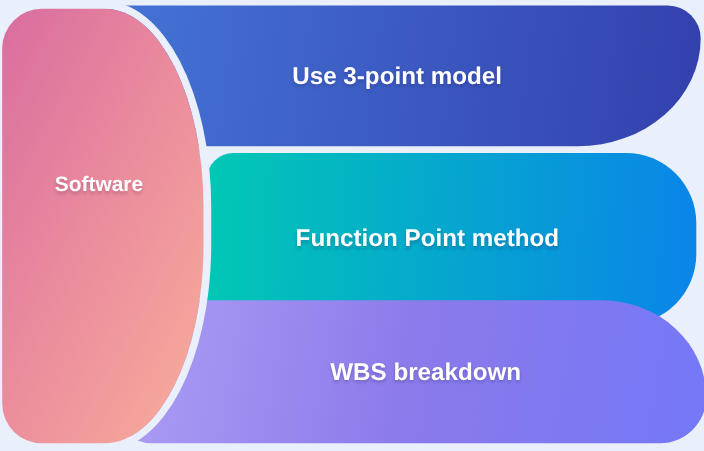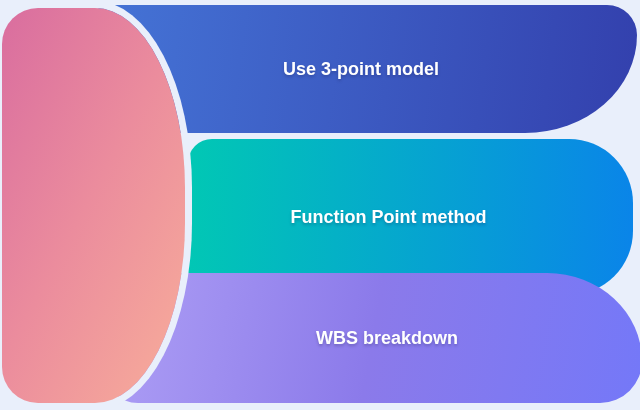--- a/index.html
+++ b/index.html
@@ -6,21 +6,21 @@
   body{
     width:640px;height:410px;
     position:relative;overflow:hidden;
     font-family:"Liberation Sans","DejaVu Sans",sans-serif;
     background:#e9effb;
   }
   .stage{position:absolute;inset:0;}
   .branch{
     position:absolute;
     display:flex;align-items:center;justify-content:center;
-    color:#fff;font-weight:700;font-size:18px;
+    color:#fff;font-weight:700;font-size:22px;
     z-index:1;
   }
   .blabel{
     text-shadow:0 2px 3px rgba(25,25,70,.25);
     white-space:nowrap;
   }
   
   .b1{
     left:85px;top:5px;width:552px;height:128px;
     border-radius:26px 30px 112px 26px / 26px 30px 98px 26px;
@@ -64,16 +64,17 @@
   <div class="branch b2" style="background: linear-gradient(93deg, rgb(1, 200, 180), rgb(10, 132, 233));">
     <span class="blabel">Function Point method</span>
   </div>
 
   <div class="branch b3" style="background: linear-gradient(100deg, rgb(174, 159, 245), rgb(139, 122, 234) 50%, rgb(116, 120, 248));">
     <span class="blabel">WBS breakdown</span>
   </div>
 
   <div class="center-node" style="background: linear-gradient(118deg, rgb(217, 109, 159), rgb(235, 140, 157) 48%, rgb(248, 174, 154));">
     <div class="clabel">
+      <div>Software</div>
     </div>
   </div>
 
 </div>
 
 </body></html>

